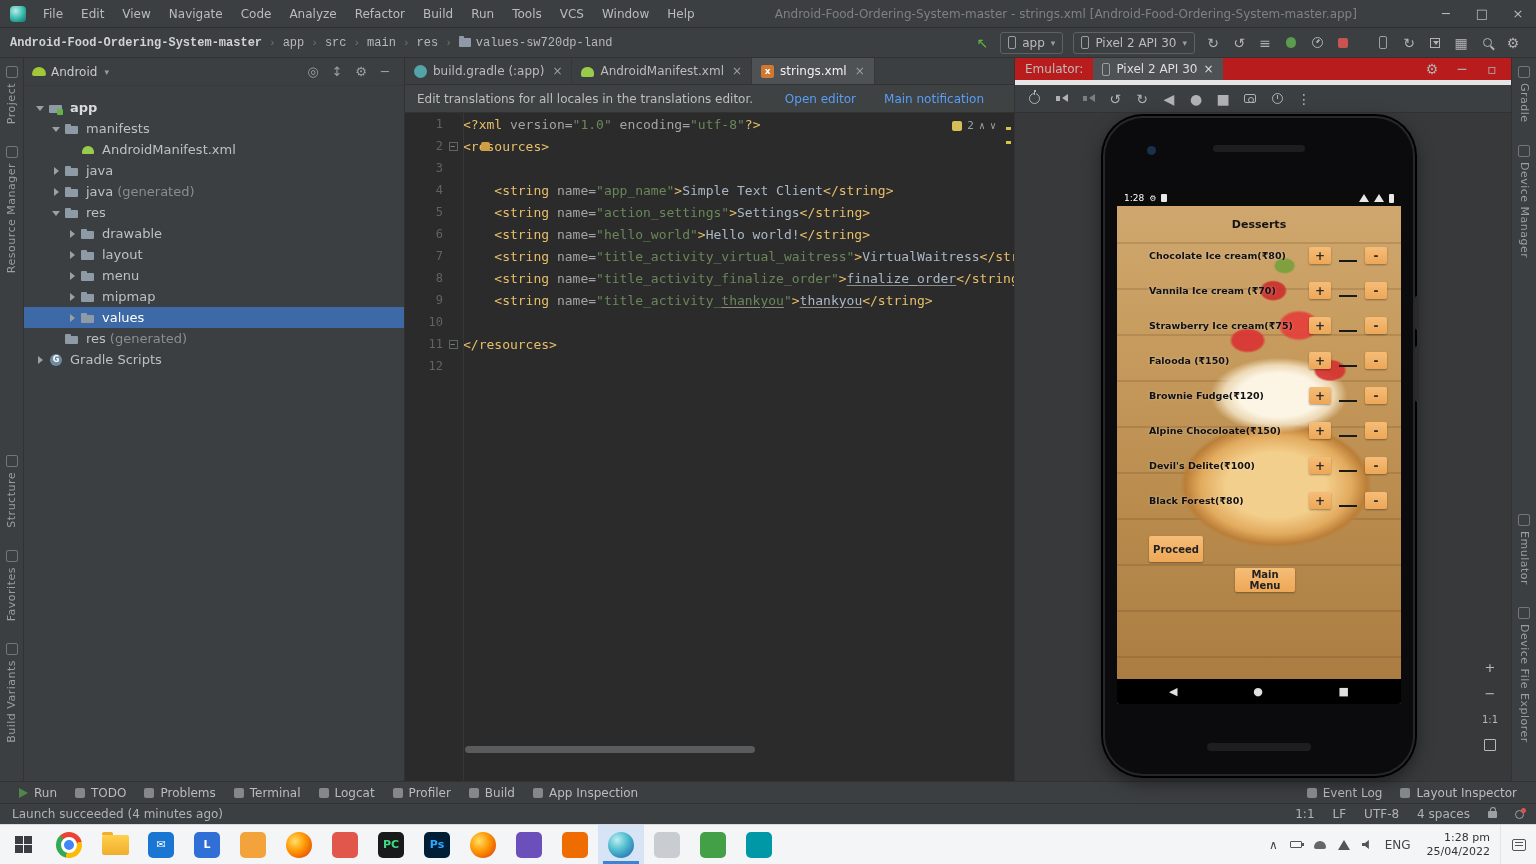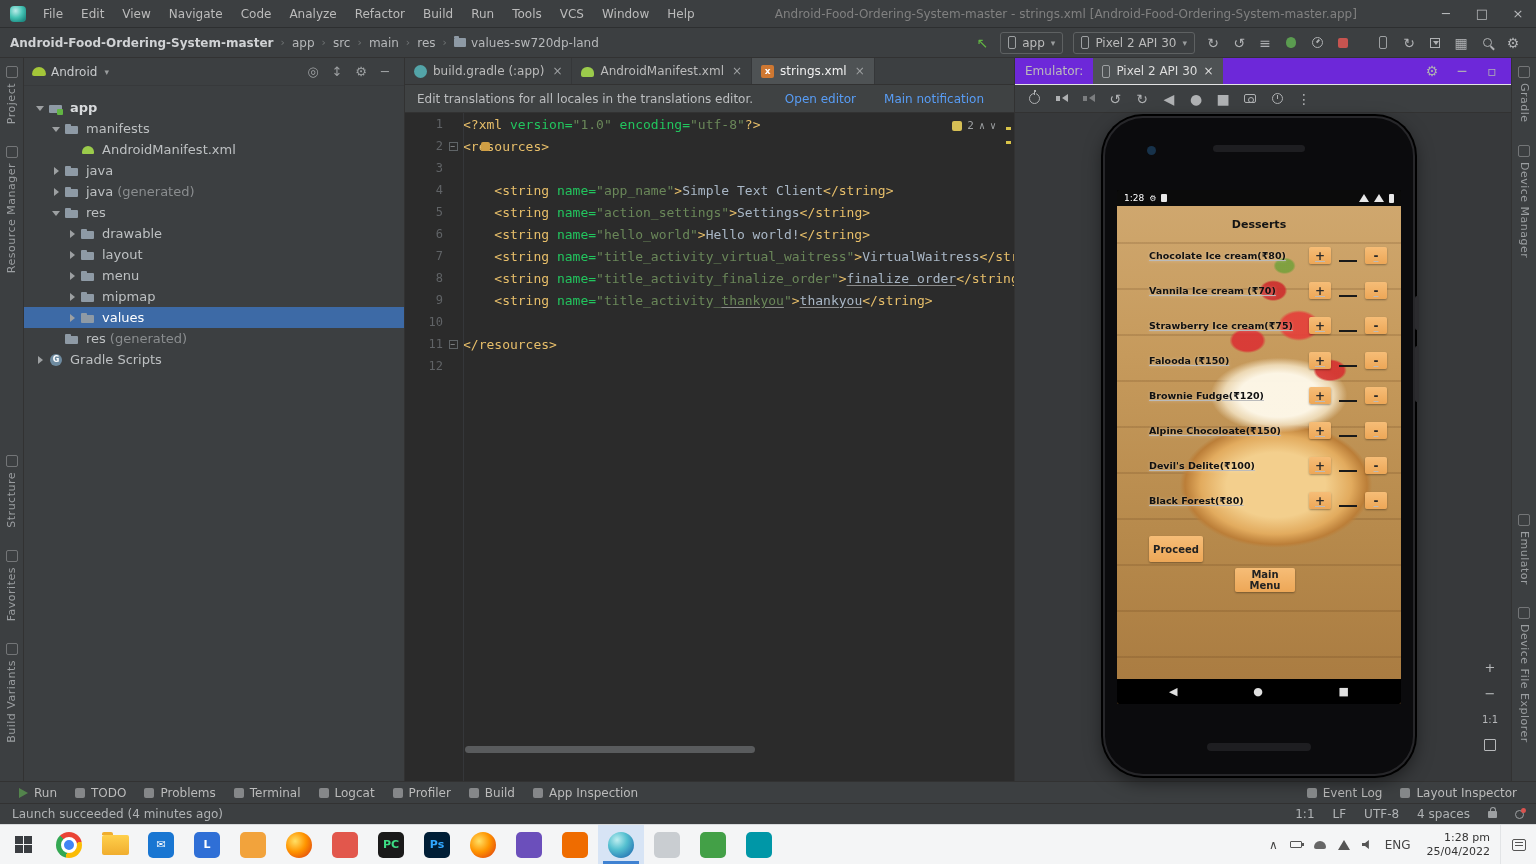--- a/index.html
+++ b/index.html
@@ -11,21 +11,21 @@
   .menubar{flex:none;height:28px;background:#3c3f41;display:flex;align-items:center;border-bottom:1px solid #2d2f30;}
   .as-logo{flex:none;width:16px;height:16px;border-radius:4px;margin:0 8px 0 10px;background:radial-gradient(circle at 35% 30%,#bdebe9,#46c3b4 45%,#1f8f86 80%);}
   #menu-items{display:flex;}
   .menu-item{padding:0 9px;color:#bbbbbb;white-space:nowrap;}
   .win-title{flex:1;text-align:center;color:#808080;font-size:12px;white-space:nowrap;overflow:hidden;padding:0 10px;}
   .win-controls{display:flex;flex:none;}
   .win-btn{width:36px;height:28px;display:flex;align-items:center;justify-content:center;color:#b6b8ba;font-size:13px;}
 
   
   .toolbar2{flex:none;height:30px;background:#3c3f41;display:flex;align-items:center;border-bottom:1px solid #323232;padding:0 10px;}
-  #crumbs{display:flex;align-items:center;white-space:nowrap;}
+  #crumbs{display:flex;align-items:center;white-space:nowrap;font-family:Liberation Mono, monospace;}
   .crumb{color:#b6b8ba;display:flex;align-items:center;gap:5px;}
   .crumb.first .c-lbl{font-weight:bold;color:#d0d2d4;}
   .crumb-sep{color:#6f7374;margin:0 7px;font-size:11px;}
   .mini-folder{width:12px;height:9px;background:#8e9aa5;border-radius:1px;position:relative;display:inline-block;}
   .mini-folder::before{content:"";position:absolute;left:0;top:-2px;width:5px;height:2px;background:#8e9aa5;border-radius:1px 1px 0 0;}
   .tb-spacer{flex:1;}
   .tb-icon{width:24px;height:24px;display:flex;align-items:center;justify-content:center;color:#afb1b3;font-size:14px;margin:0 1px;flex:none;}
   .tb-icon .g{line-height:1;}
   .green{color:#62b543;}
   .combo{height:22px;border:1px solid #5e6162;border-radius:3px;display:flex;align-items:center;padding:0 7px;margin:0 5px;font-size:12px;color:#bbbbbb;gap:6px;flex:none;}
@@ -90,34 +90,34 @@
   .banner-links{margin-left:auto;display:flex;gap:28px;padding-right:18px;}
   .blink{color:#589df6;cursor:pointer;}
   .code-wrap{flex:1;background:#2b2b2b;position:relative;font-family:"DejaVu Sans Mono",monospace;font-size:13px;overflow:hidden;}
   .code-wrap::before{content:"";position:absolute;left:58px;top:0;bottom:0;border-left:1px solid #35373a;}
   .code-line{display:flex;height:22px;align-items:center;}
   .ln{width:38px;text-align:right;color:#606366;font-size:12px;flex:none;font-family:"DejaVu Sans Mono",monospace;}
   .fold-col{width:20px;flex:none;display:flex;justify-content:center;align-items:center;}
   .fold-box{width:9px;height:9px;border:1px solid #5f6467;color:#9da0a2;font-size:8px;line-height:7px;text-align:center;background:#2b2b2b;}
   .lc{white-space:pre;overflow:hidden;flex:1;}
   .tk-tag{color:#e8bf6a;}
-  .tk-attr{color:#22c55e;}
+  .tk-attr{color:#a3a3a3;}
   .tk-str,.tk-str-u{color:#6a8759;}
   .tk-txt,.tk-txt-u{color:#a9b7c6;}
   .tk-str-u,.tk-txt-u{text-decoration:underline;text-decoration-color:#8a8a8a;text-underline-offset:2px;}
   .bulb{position:absolute;left:76px;top:29px;width:9px;height:9px;background:#cf9e44;border-radius:2px;}
   .insp{position:absolute;top:6px;right:18px;display:flex;align-items:center;gap:5px;color:#9da0a2;font-size:11px;}
   .insp-ico{width:10px;height:10px;border-radius:2px;background:#d6bf55;}
   .insp-chev{font-size:10px;}
   .stripe-mark{position:absolute;right:3px;width:5px;height:3px;background:#d9c349;}
   .h-scroll{position:absolute;left:60px;bottom:28px;width:290px;height:7px;background:#595b5d;border-radius:4px;}
 
   
   .emu{flex:none;width:497px;display:flex;flex-direction:column;background:#38393b;border-left:1px solid #323232;min-height:0;}
-  .emu-tabs{flex:none;height:27px;background:#6d28d9;border-bottom:1px solid #e5e5e5;display:flex;align-items:stretch;padding-left:10px;font-size:12px;}
+  .emu-tabs{flex:none;height:27px;background:#b91c1c;border-bottom:5px solid #e5e5e5;display:flex;align-items:stretch;padding-left:10px;font-size:12px;}
   .emu-label{color:#bbbbbb;display:flex;align-items:center;margin-right:10px;}
   .emu-tab{display:flex;align-items:center;gap:6px;background:#4e5254;padding:0 9px;color:#dddddd;}
   .emu-head-icons{margin-left:auto;display:flex;align-items:center;gap:4px;padding-right:6px;}
   .emu-toolbar{flex:none;height:28px;display:flex;align-items:center;gap:1px;padding:0 6px;background:#3c3f41;border-bottom:1px solid #323232;}
   .emu-content{flex:1;position:relative;background:#37393b;}
   .i-power{width:11px;height:11px;border:1.5px solid #afb1b3;border-radius:50%;position:relative;display:inline-block;}
   .i-power::after{content:"";position:absolute;left:4px;top:-4px;width:1.5px;height:5px;background:#3c3f41;box-shadow:0 2px 0 #afb1b3 inset;border-left:1.5px solid #afb1b3;}
   .i-speaker{width:11px;height:9px;position:relative;display:inline-block;}
   .i-speaker::before{content:"";position:absolute;left:0;top:2px;width:4px;height:5px;background:#afb1b3;}
   .i-speaker::after{content:"";position:absolute;left:2px;top:0;border:4.5px solid transparent;border-right:6px solid #afb1b3;}
@@ -146,21 +146,21 @@
       radial-gradient(30px 22px at 64% 24%, rgba(228,64,58,.92) 0 58%, transparent 70%),
       radial-gradient(20px 15px at 55% 17%, rgba(205,45,45,.9) 0 58%, transparent 70%),
       radial-gradient(16px 12px at 59% 12%, rgba(120,160,60,.9) 0 55%, transparent 70%),
       radial-gradient(24px 16px at 75% 33%, rgba(214,48,48,.9) 0 58%, transparent 70%),
       radial-gradient(95px 52px at 57% 38%, rgba(255,250,236,.95) 0 42%, rgba(250,238,210,.75) 58%, transparent 72%),
       radial-gradient(130px 85px at 56% 56%, #f3cf8d 0 38%, #e2ab5e 58%, #bb7e38 70%, transparent 74%),
       repeating-linear-gradient(0deg, rgba(82,47,16,.16) 0 2px, transparent 2px 46px),
       linear-gradient(180deg,#cfa76e 0%,#c69a5c 30%,#b78a4c 65%,#a87a40 100%);
   }
   .p-title{padding-top:12px;text-align:center;font-size:11px;font-weight:bold;color:#141414;}
-  #dessert-rows{margin-top:7px;text-decoration:underline;}
+  #dessert-rows{margin-top:7px;}
   .p-row{height:35px;display:flex;align-items:center;padding:0 14px 0 32px;}
   .p-row .lbl{flex:1;font-size:9.5px;font-weight:bold;color:#101010;text-shadow:0 0 3px rgba(255,255,255,.35);}
   .p-qbtn{width:22px;height:17px;background:linear-gradient(#f6bd77,#eda757);border:none;font-size:12px;font-weight:bold;color:#2a2a2a;display:flex;align-items:center;justify-content:center;border-radius:2px;box-shadow:0 1px 2px rgba(0,0,0,.35);font-family:"DejaVu Sans",sans-serif;}
   .p-field{width:18px;height:13px;border-bottom:2px solid #1a1a1a;margin:0 8px;}
   .p-btn-wide{position:absolute;background:linear-gradient(#f6bd77,#eda757);border:none;border-radius:2px;font-size:10px;font-weight:bold;color:#222;box-shadow:0 1px 2px rgba(0,0,0,.35);display:flex;align-items:center;justify-content:center;font-family:"DejaVu Sans",sans-serif;}
   .p-proceed{left:32px;top:330px;width:54px;height:26px;}
   .p-mainmenu{left:118px;top:362px;width:60px;height:24px;}
   .p-nav{position:absolute;left:0;right:0;bottom:0;height:25px;background:#000;display:flex;align-items:center;justify-content:space-between;padding:0 52px;}
   .p-nav .nv{color:#e0e0e0;font-size:11px;line-height:1;}
   .zoom{position:absolute;right:10px;bottom:26px;display:flex;flex-direction:column;gap:6px;align-items:center;color:#b6b8ba;}

